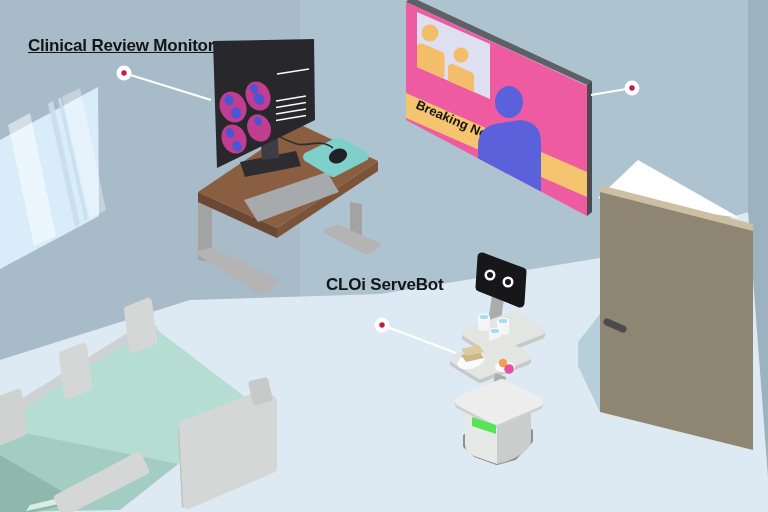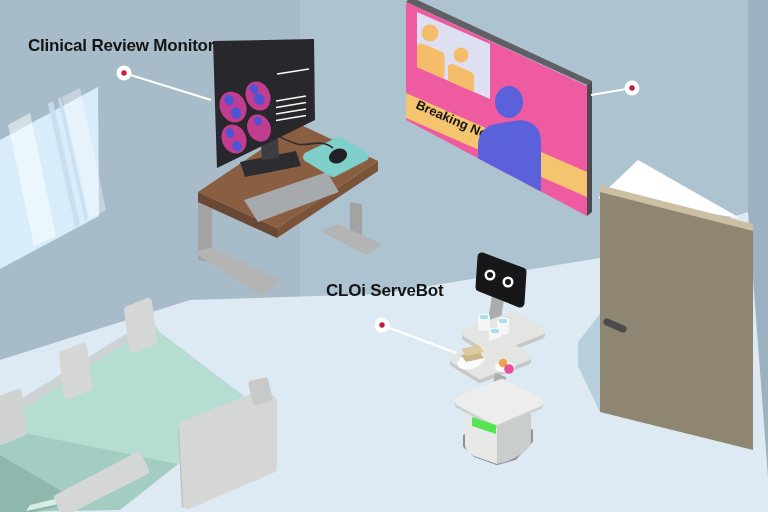--- a/index.html
+++ b/index.html
@@ -1,23 +1,23 @@
 <!DOCTYPE html>
 <html><head>
 <meta charset="utf-8">
 <style>
   html,body{margin:0;padding:0;background:#fff;}
   #stage{position:relative;width:768px;height:512px;overflow:hidden;
          font-family:"Liberation Sans",sans-serif;}
   #scene-svg{position:absolute;left:0;top:0;}
   .callout-label{position:absolute;color:#141414;font-size:17px;font-weight:600;
                  letter-spacing:-0.2px;white-space:nowrap;cursor:pointer;}
-  #label-monitor{left:28px;top:36px;}
+  #label-monitor{left:28px;top:36px;text-decoration:underline;}
   #label-tv{left:586px;top:50px;}
-  #label-robot{left:326px;top:281px;}
+  #label-robot{left:326px;top:275px;}
 </style>
 </head>
 <body>
 
 <div id="stage">
 <svg id="scene-svg" width="768" height="512" viewBox="0 0 768 512">
   <defs>
     <clipPath id="clip-tv">
           <polygon points="406,2 587,86 587,216 406,120"></polygon>
         </clipPath>

